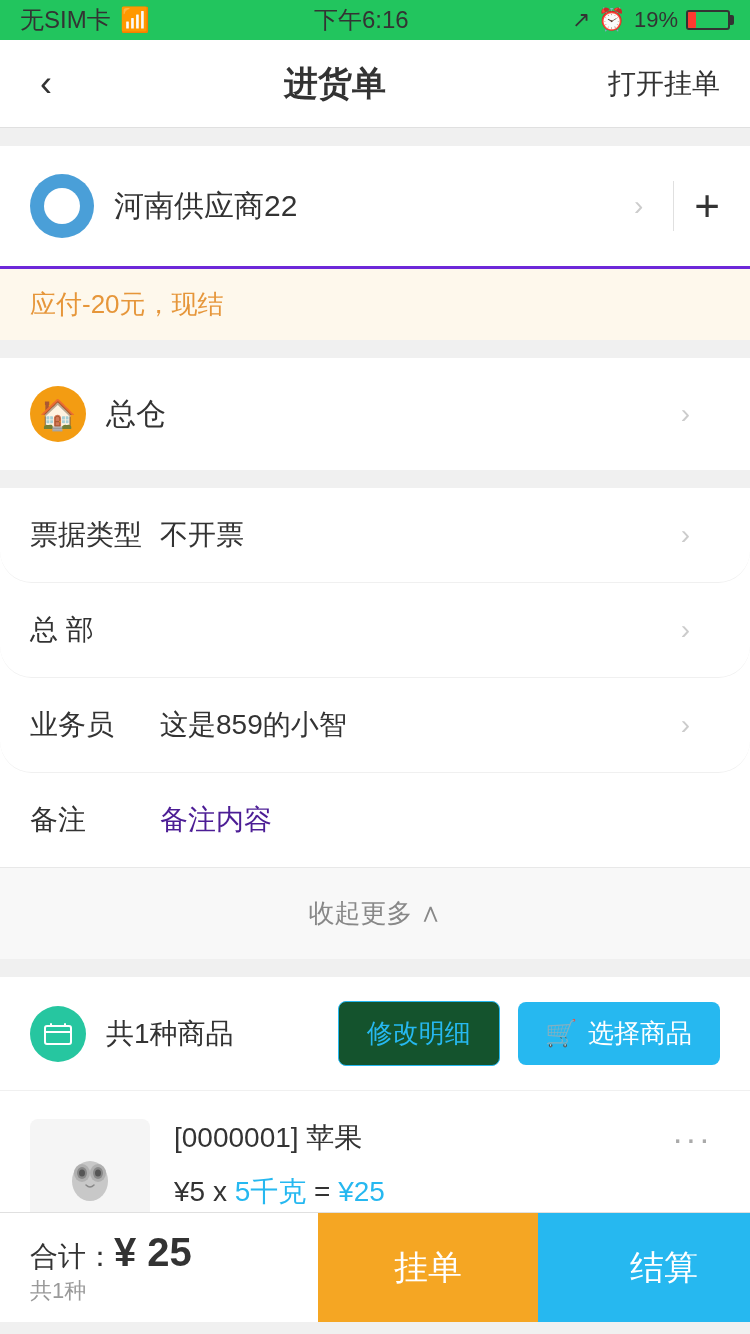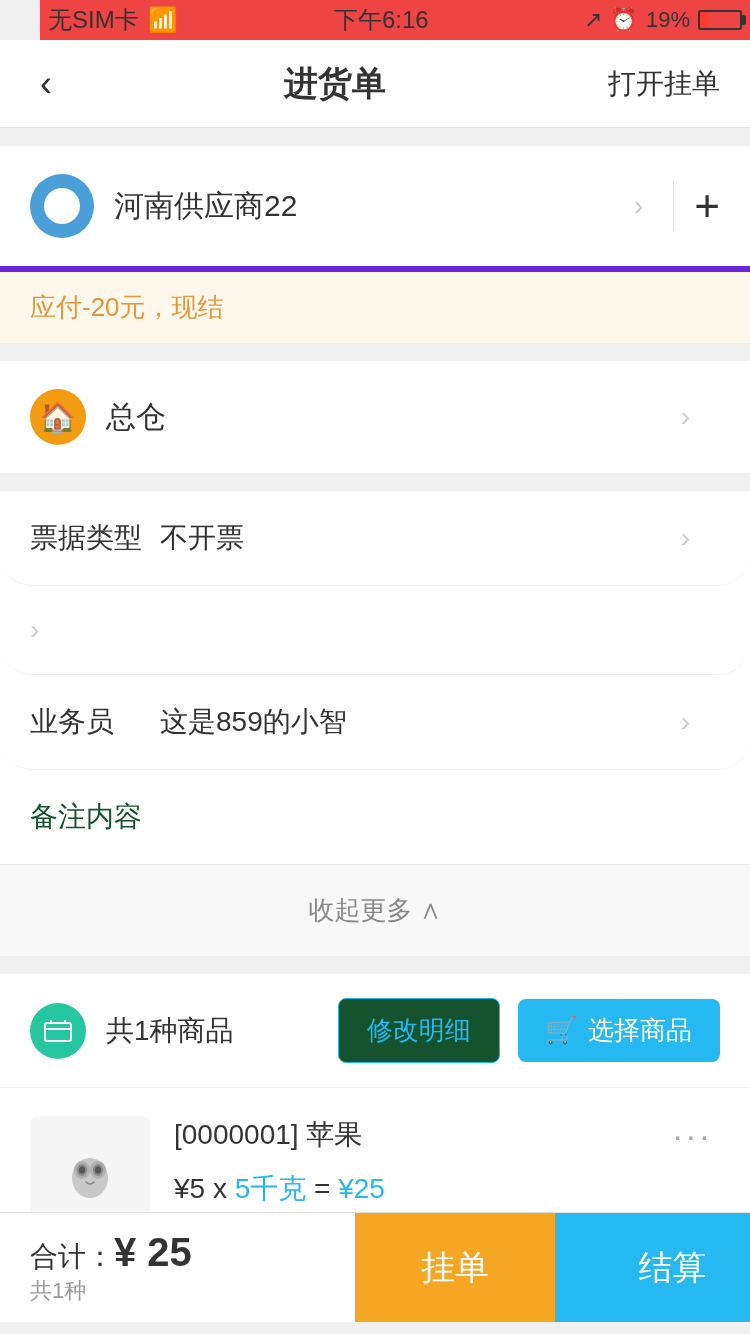--- a/index.html
+++ b/index.html
@@ -9,28 +9,27 @@
       min-height: 1334px;
       font-family: -apple-system, "PingFang SC", "Helvetica Neue", Arial, sans-serif;
       background: #f0f0f0;
       font-size: 28px;
       color: #333;
     }
 
     
     .status-bar {
       height: 40px;
-      background: #ef4444;
+      background: #22c55e;
       display: flex;
       align-items: center;
       justify-content: space-between;
-      padding: 0 8px;
+      padding: 0 20px;
       font-size: 24px;
       color: #333;
-      margin-left: 40px;
     }
     .status-left { display: flex; align-items: center; gap: 10px; }
     .status-center { font-weight: 500; }
     .status-right { display: flex; align-items: center; gap: 8px; font-size: 22px; }
     .battery-icon {
       width: 44px; height: 20px; border: 2px solid #333; border-radius: 3px;
       position: relative; display: inline-block;
     }
     .battery-icon::after {
       content: '';
@@ -78,21 +77,21 @@
     .card {
       background: #fff;
       margin: 0;
     }
 
     
     .supplier-row {
       display: flex;
       align-items: center;
       padding: 28px 30px;
-      border-bottom: 6px solid #6d28d9;
+      border-bottom: 3px solid #6d28d9;
     }
     .supplier-avatar {
       width: 64px; height: 64px;
       border-radius: 50%;
       background: #4a9fd8;
       display: flex; align-items: center; justify-content: center;
       margin-right: 20px;
       flex-shrink: 0;
     }
     .supplier-avatar-inner {
@@ -167,21 +166,21 @@
       font-size: 28px;
       color: #333;
       flex-shrink: 0;
     }
     .form-value {
       flex: 1;
       font-size: 28px;
       color: #333;
     }
     .form-placeholder {
-      color: #14532d;
+      color: #4c1d95;
     }
 
     
     .collapse-bar {
       background: #f8f8f8;
       text-align: center;
       padding: 28px 0;
       font-size: 26px;
       color: #888;
       border-top: 1px solid #e8e8e8;
@@ -282,30 +281,30 @@
       border-top: 1px solid #e0e0e0;
     }
     .total-section {
       flex: 1;
       display: flex;
       flex-direction: column;
       justify-content: center;
       padding: 0 30px;
     }
     .hang-btn {
-      width: 200px;
+      width: 220px;
       background: #f5a623;
       color: #fff;
       font-size: 34px;
       font-weight: 500;
       display: flex; align-items: center; justify-content: center;
       cursor: pointer;
     }
     .checkout-btn {
-      width: 195px;
+      width: 212px;
       background: #26b8f0;
       color: #fff;
       font-size: 34px;
       font-weight: 500;
       display: flex; align-items: center; justify-content: center;
       cursor: pointer;
       padding-left: 40px;
     }
 
     .bottom-spacer { height: 110px; }
@@ -364,28 +363,30 @@
 
 <div class="section-gap"></div>
 
 <div class="card">
   <div class="form-row">
     <span class="form-label">票据类型</span>
     <span class="form-value">不开票</span>
     <span class="chevron-right">›</span>
   </div>
   <div class="form-row">
+    <span class="form-value">总 部</span>
     <span class="chevron-right">›</span>
   </div>
   <div class="form-row">
     <span class="form-label">业务员</span>
     <span class="form-value">这是859的小智</span>
     <span class="chevron-right">›</span>
   </div>
   <div class="form-row" style="border-bottom: none;">
+    <span class="form-label">备注</span>
     <span class="form-value form-placeholder">备注内容</span>
   </div>
 </div>
 
 <div class="collapse-bar">
   <span>收起更多 ∧</span>
 </div>
 
 <div class="section-gap"></div>
 

